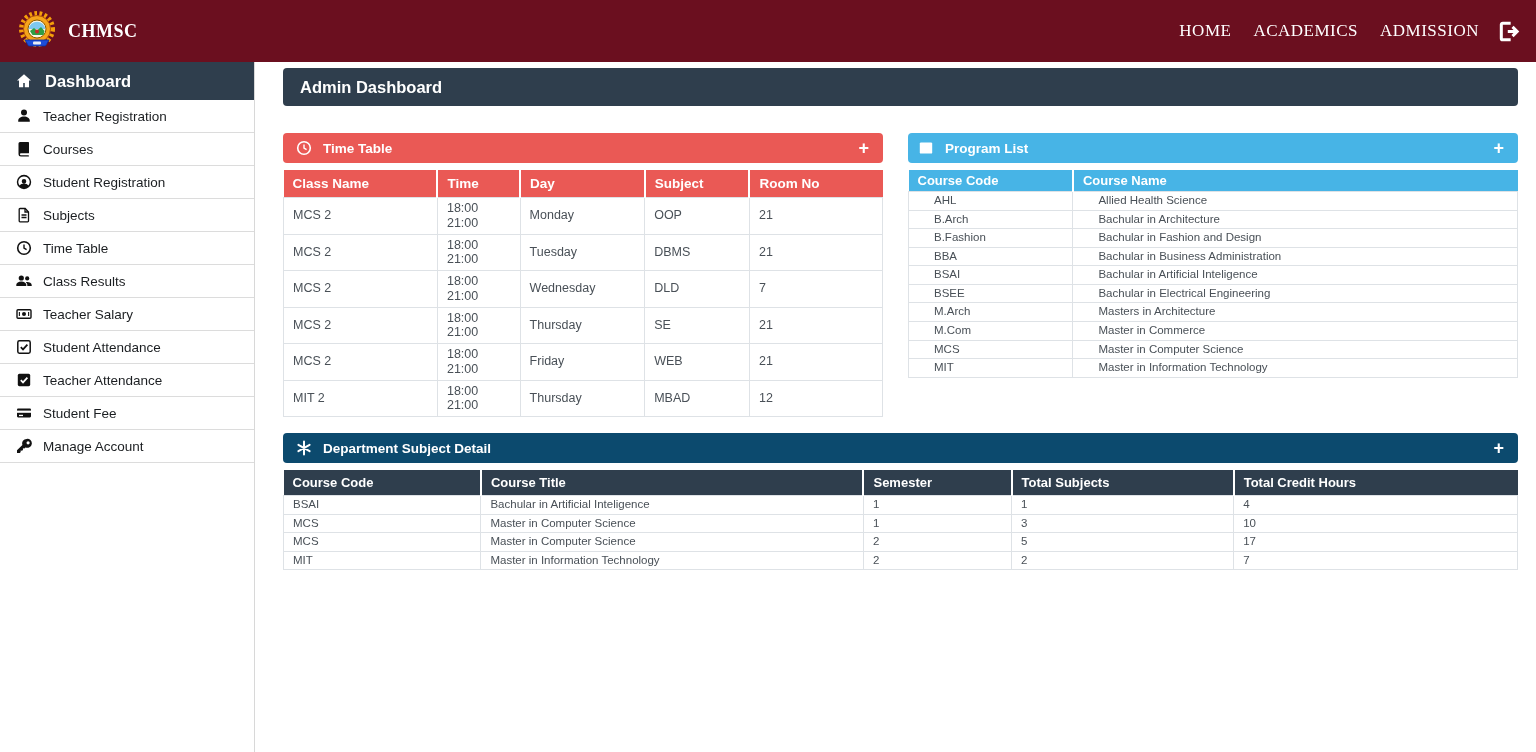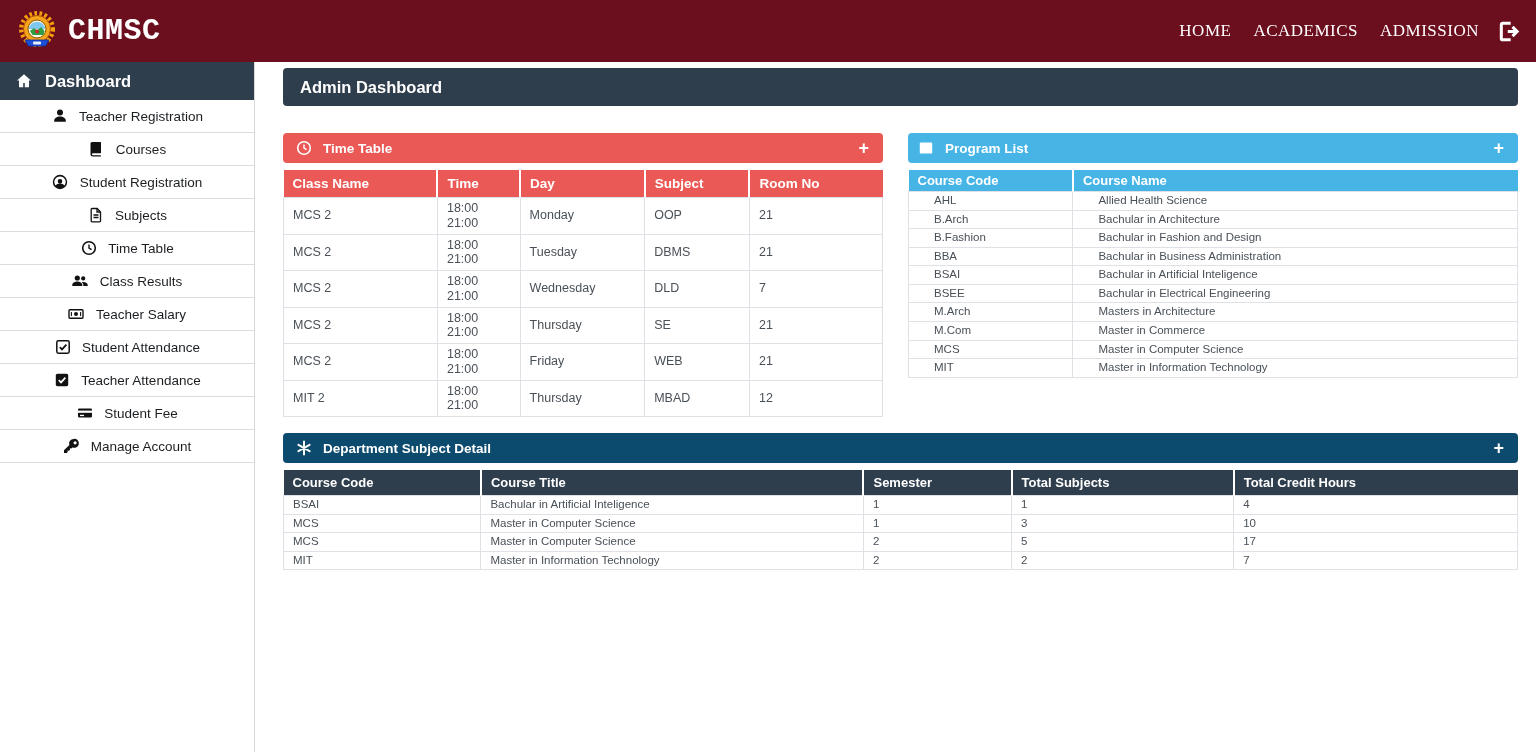--- a/index.html
+++ b/index.html
@@ -3,35 +3,35 @@
 <meta charset="utf-8">
 <style>
   * { box-sizing: border-box; margin: 0; padding: 0; }
   html,body { width: 1536px; height: 752px; overflow: hidden; background: #fff;
     font-family: "Liberation Sans", "DejaVu Sans", sans-serif; }
 
   
   .top-header { height: 62px; background: #6b0f1f; display: flex; align-items: center;
     padding: 0 16px; color: #fff; }
   .brand { display: flex; align-items: center; gap: 10px; cursor: default; }
-  .brand-name { font-family: Liberation Mono, monospace; font-weight: bold;
-    font-size: 30px; letter-spacing: .5px; }
+  .brand-name { font-family: Liberation Serif, serif; font-weight: bold;
+    font-size: 18px; letter-spacing: .5px; }
   .top-nav { margin-left: auto; display: flex; align-items: center; gap: 22px; }
   .top-nav a { color: #fff; text-decoration: none; cursor: pointer;
     font-family: "Liberation Serif", "DejaVu Serif", serif; font-size: 17px; letter-spacing: .5px; }
   .logout { margin-left: 4px; display: inline-flex; cursor: pointer; color: #fff; }
 
   
   .layout { display: flex; height: 690px; }
   .sidebar { width: 255px; flex: 0 0 255px; border-right: 1px solid #d8d8d8; background: #fff; }
   .side-head { height: 38px; background: #2f3e4d; color: #fff; display: flex; align-items: center;
     gap: 13px; padding: 0 15px; font-size: 16.5px; font-weight: 600; }
   .side-item { height: 33px; display: flex; align-items: center; gap: 11px; padding: 0 15px;
     border-bottom: 1px solid #dcdcdc; font-size: 13.5px; color: #1b1e21; cursor: pointer;
-    background: #fff; justify-content: center; }
+    background: #fff; }
   .side-item .ic { color: #111; }
 
   .ic { display: inline-flex; width: 17px; height: 17px; align-items: center; justify-content: center; }
   .ic svg { display: block; }
 
   
   .main { flex: 1 1 auto; padding: 6px 18px 0 28px; background: #fff; }
   .title-bar { height: 38px; background: #2f3e4d; border-radius: 4px; color: #fff;
     display: flex; align-items: center; padding: 0 17px; margin-bottom: 27px; }
   .title-bar span { font-size: 16.5px; font-weight: bold; }

